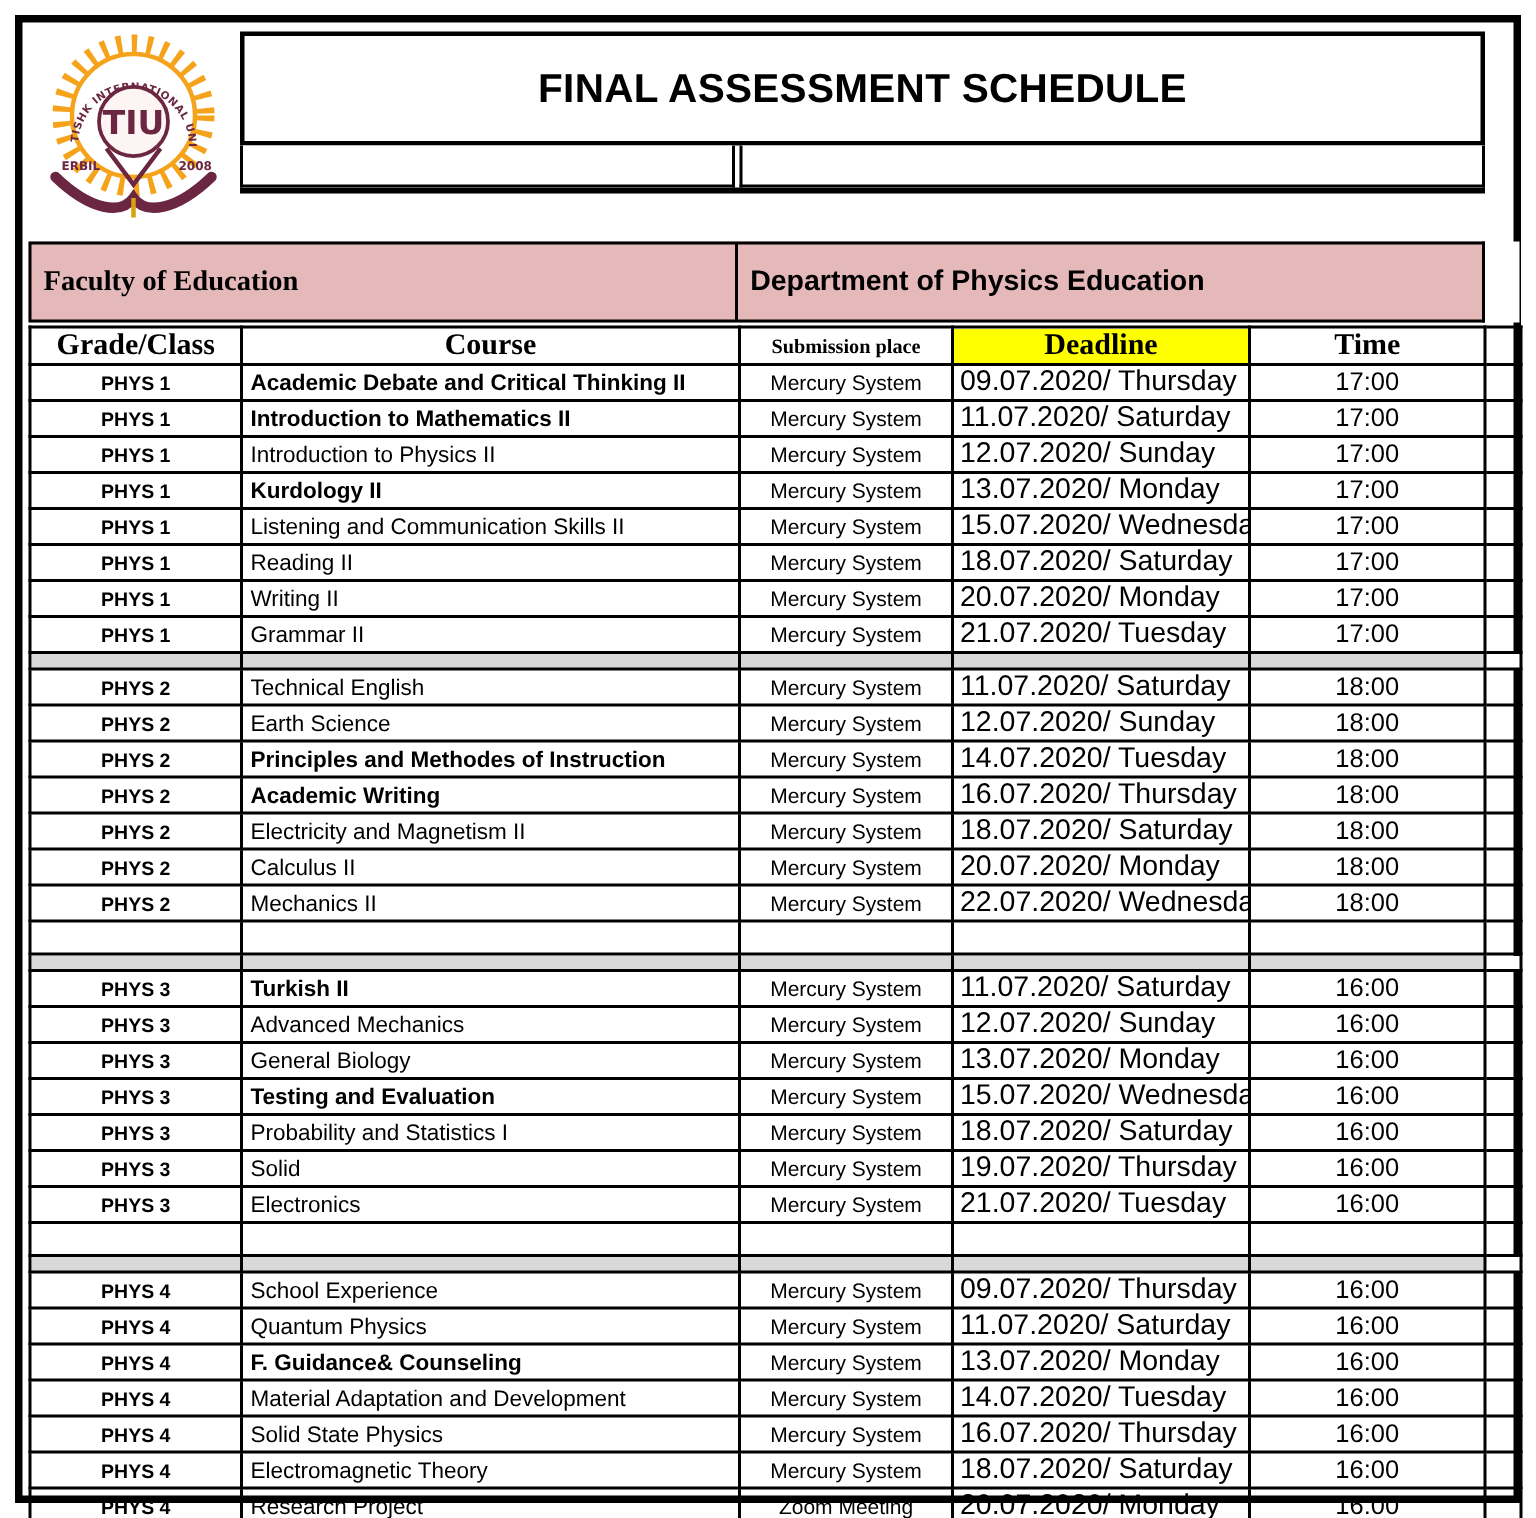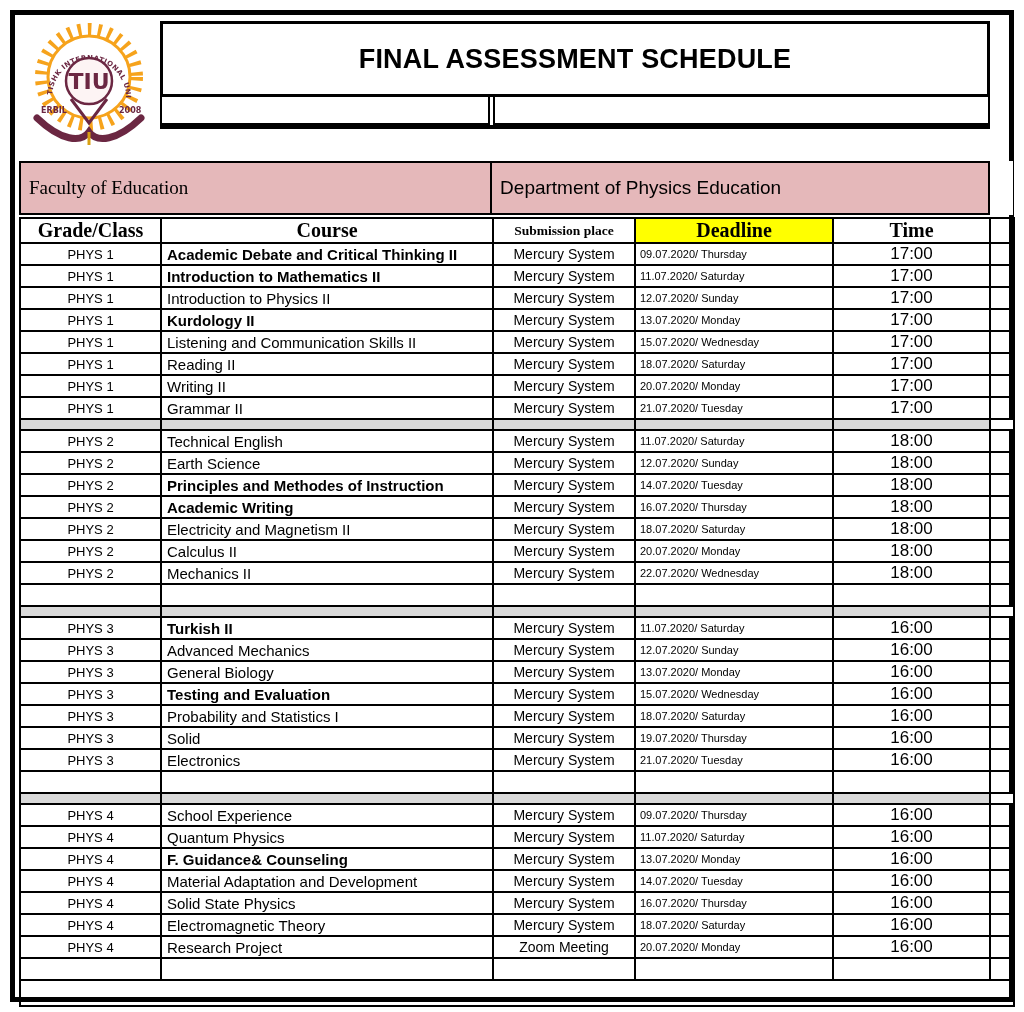--- a/index.html
+++ b/index.html
@@ -23,37 +23,37 @@
   .title-box .ttl { font-size:27px; font-weight:700; letter-spacing:.2px; }
   .boxes-row { height:32px; display:flex; border-bottom:4px solid #000; }
   .hbox { border:2px solid #000; border-top:none; background:#fff; }
   .hbox.l { width:330px; border-right:2px solid #000; }
   .hbox.r { flex:1; border-left:2px solid #000; margin-left:3px; }
   
   .banner { display:flex; margin-top:14px; width:994px; }
   .bcell {
     height:54px; background:var(--pink); border:2px solid #000;
     display:flex; align-items:center; padding-left:8px;
-    font-weight:400; font-size:19px;
+    font-weight:700; font-size:19px;
   }
   .bcell.fac { width:475px; font-family:"Liberation Serif", serif; border-right:2px solid #000; }
   .bcell.dep { width:500px; border-left:none; font-family:"Liberation Sans", sans-serif; }
   .bcell.gap { width:23px; background:#fff; border:none; }
   
   table.sched { border-collapse:collapse; table-layout:fixed; width:994px; margin-top:2px; }
   table.sched td, table.sched th { border:2px solid #000; overflow:hidden; white-space:nowrap; }
   th { height:17px; font-family:"Liberation Serif", serif; font-weight:700; font-size:20px; padding:0; }
   th.sub { font-size:13.5px;border-radius:13px; }
   th.dl  { background:var(--yellow); }
   td { height:22px; font-size:15px; padding:0 4px; }
-  td.grade { text-align:center; font-weight:400; font-size:13px; }
+  td.grade { text-align:center; font-weight:700; font-size:13px; }
   td.course { text-align:left; padding-left:5px;margin-top:25px; }
   td.course.b { font-weight:700; }
   td.place { text-align:center; font-size:14px; }
-  td.dead { text-align:left; font-size:11px; }
+  td.dead { text-align:left; font-size:19px; }
   td.time { text-align:center; font-size:17px; }
   td.nr { border-top:none; border-bottom:none; padding:0; }
   tr.spacer td { height:11px; background:var(--gray); padding:0; }
   tr.spacer td.nr { background:#fff; border-top:2px solid #000; border-bottom:2px solid #000; }
   tr.emptyrow td { height:22px; }
   td.strip { height:26px; border:2px solid #000; }
   
   .logo-svg text { font-family:"DejaVu Sans", sans-serif; }
 </style>
 </head>

